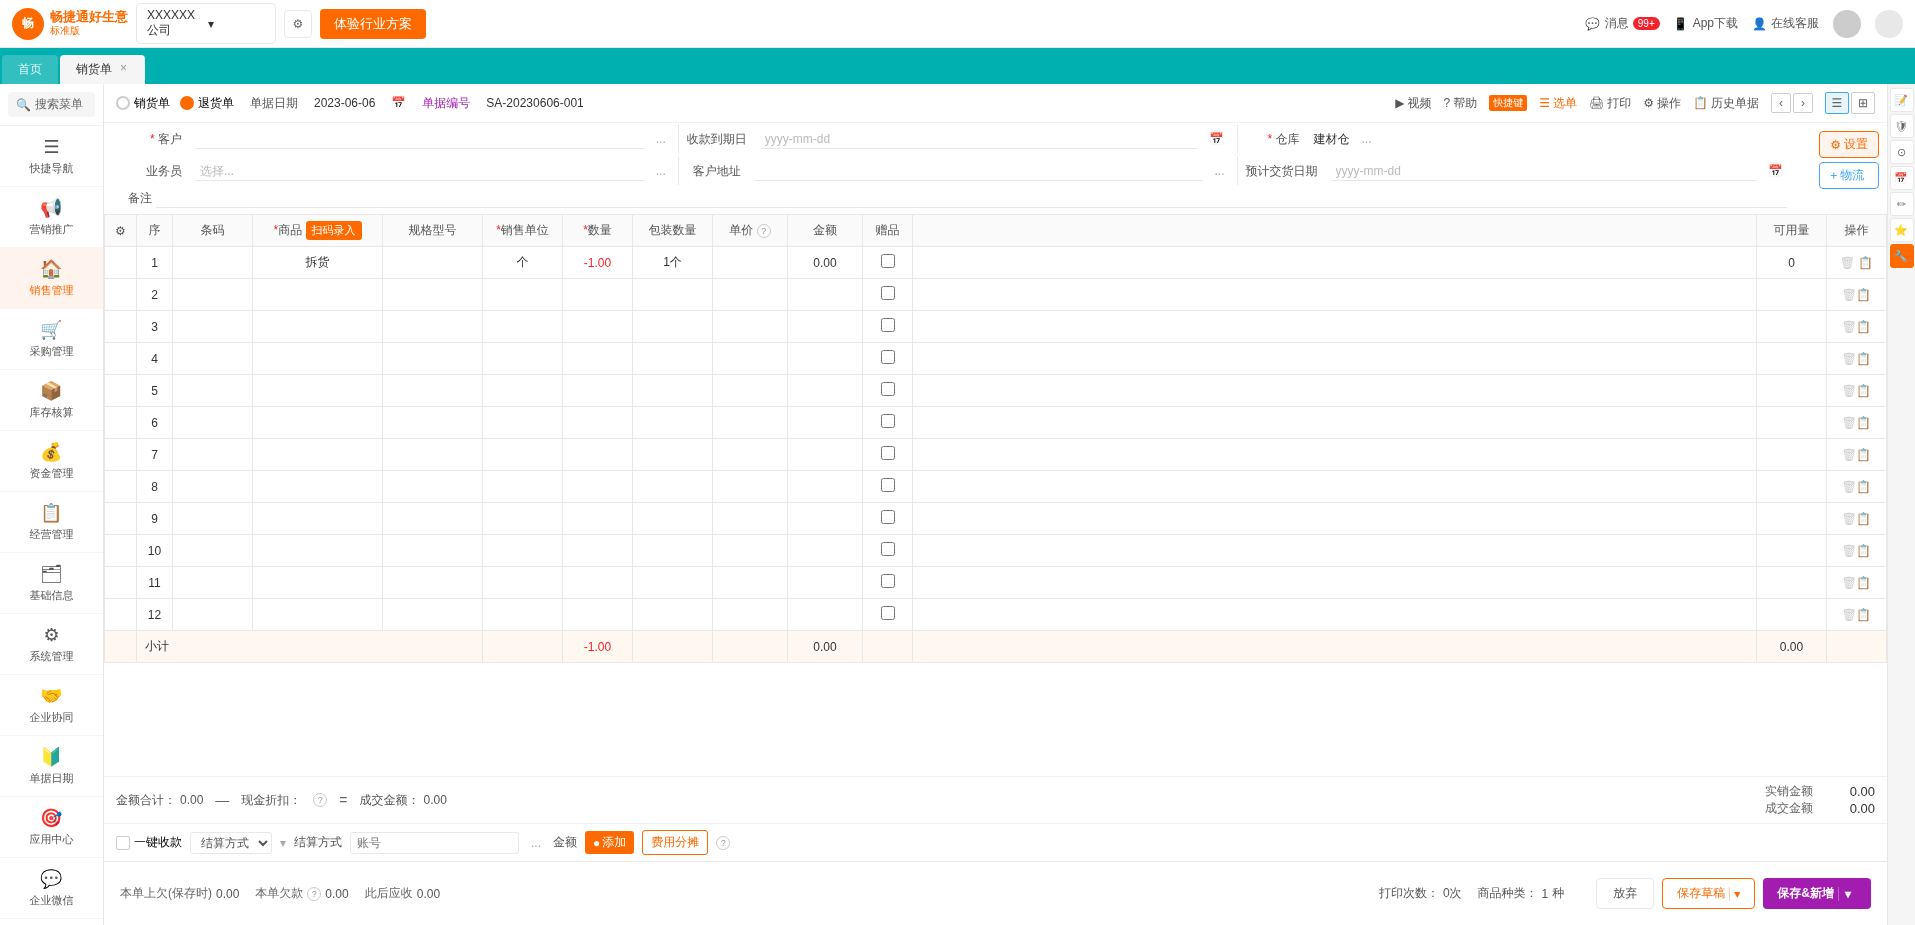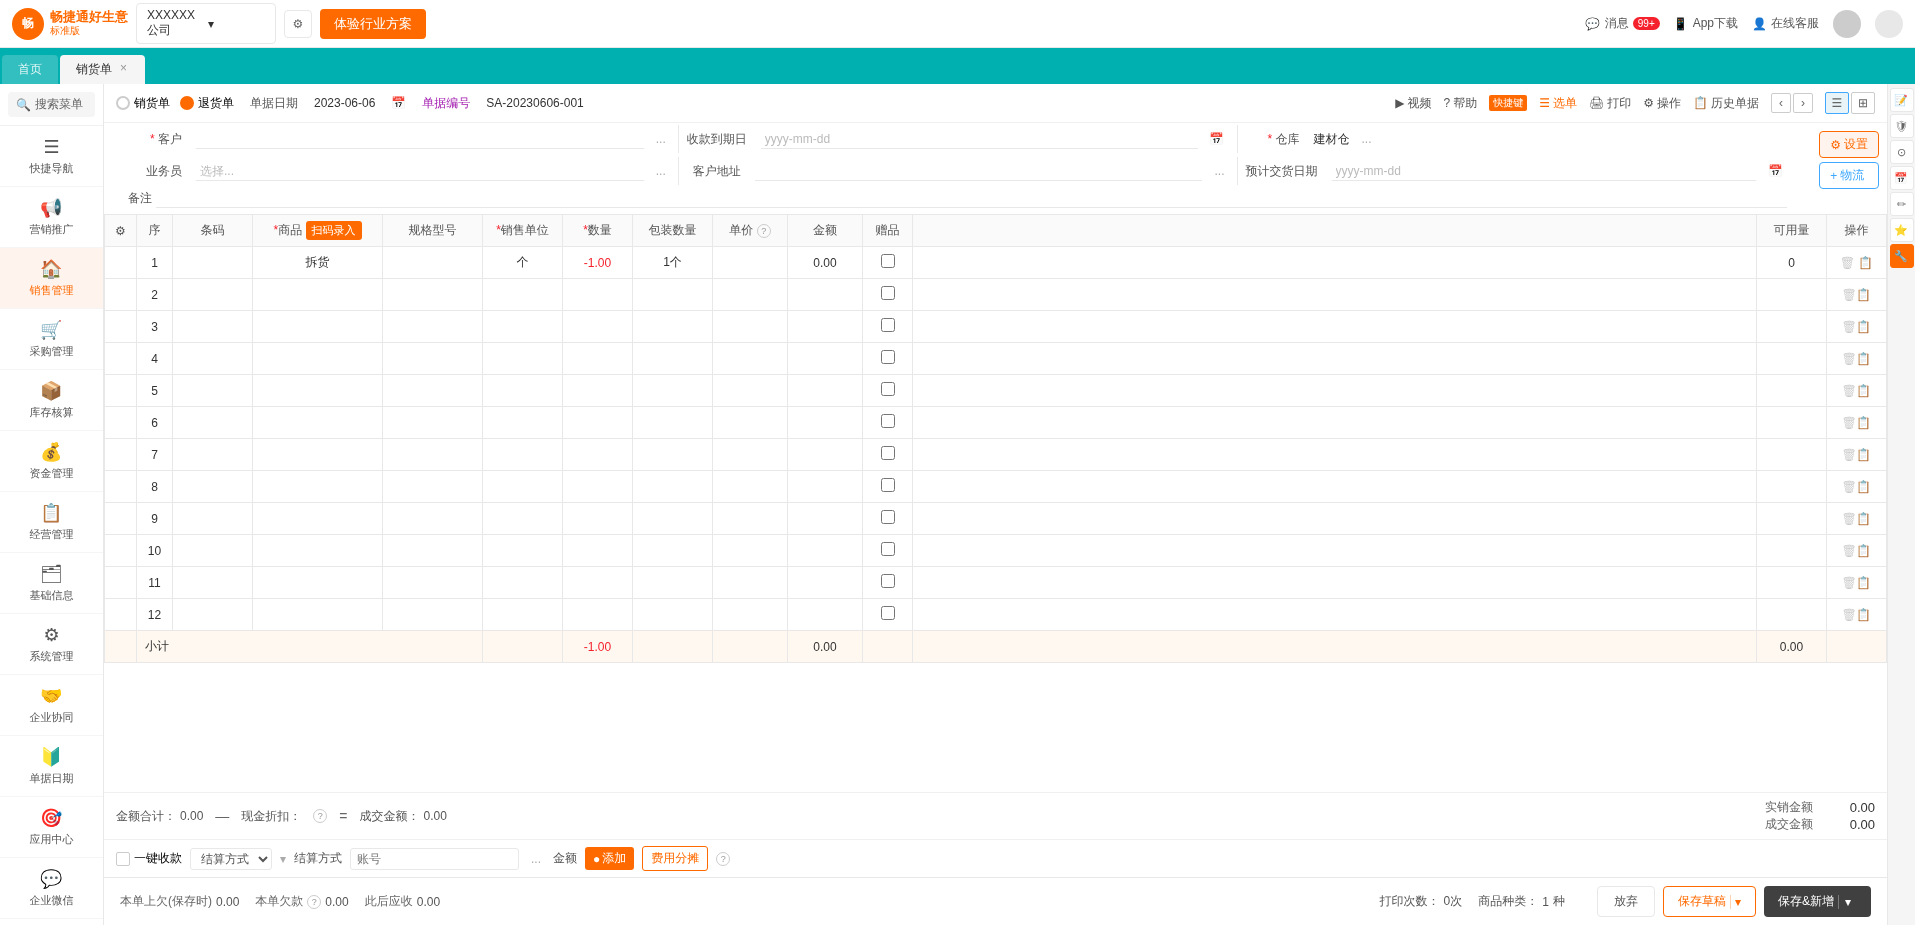--- a/index.html
+++ b/index.html
@@ -235,21 +235,21 @@
       background: #ff6a00; color: white; border: none; border-radius: 3px;
       padding: 3px 8px; cursor: pointer; display: flex; align-items: center; gap: 2px;
     }
     .expense-btn {
       border: 1px solid #ff6a00; color: #ff6a00; background: #fff;
       border-radius: 3px; padding: 3px 8px; cursor: pointer;
     }
 
     
     .bottom-bar {
-      height: 48px;
+      height: 64px;
       background: #fff;
       border-top: 1px solid #e8e8e8;
       display: flex;
       align-items: center;
       padding: 0 16px;
       gap: 16px;
       flex-shrink: 0;
     }
     .stat-item { display: flex; align-items: center; gap: 4px; color: #555; }
     .stat-label { color: #666; }
@@ -260,23 +260,23 @@
     .btn-discard {
       border: 1px solid #e8e8e8; background: #fff; color: #555;
       border-radius: 4px; padding: 6px 16px; cursor: pointer;
     }
     .btn-draft {
       border: 1px solid #ff6a00; background: #fff; color: #ff6a00;
       border-radius: 4px; padding: 6px 14px; cursor: pointer;
       display: flex; align-items: center; gap: 4px;
     }
     .btn-save-new {
-      background: #404040; color: white; border: none;
+      background: #a21caf; color: white; border: none;
       border-radius: 4px; padding: 6px 14px; cursor: pointer;
-      display: flex; align-items: center; gap: 4px;
+      display: flex; align-items: center; gap: 4px; font-weight: bold;
     }
     .btn-chevron { padding: 0 6px; border-left: 1px solid rgba(255,255,255,0.3); }
     .rs-row { display: flex; align-items: center; justify-content: flex-end; gap: 12px; }
     .rs-label { color: #666; font-size: 12px; }
     .rs-value { color: #333; font-size: 13px; min-width: 50px; text-align: right; }
 
     
     .right-float {
       width: 28px;
       background: #f5f5f5;

